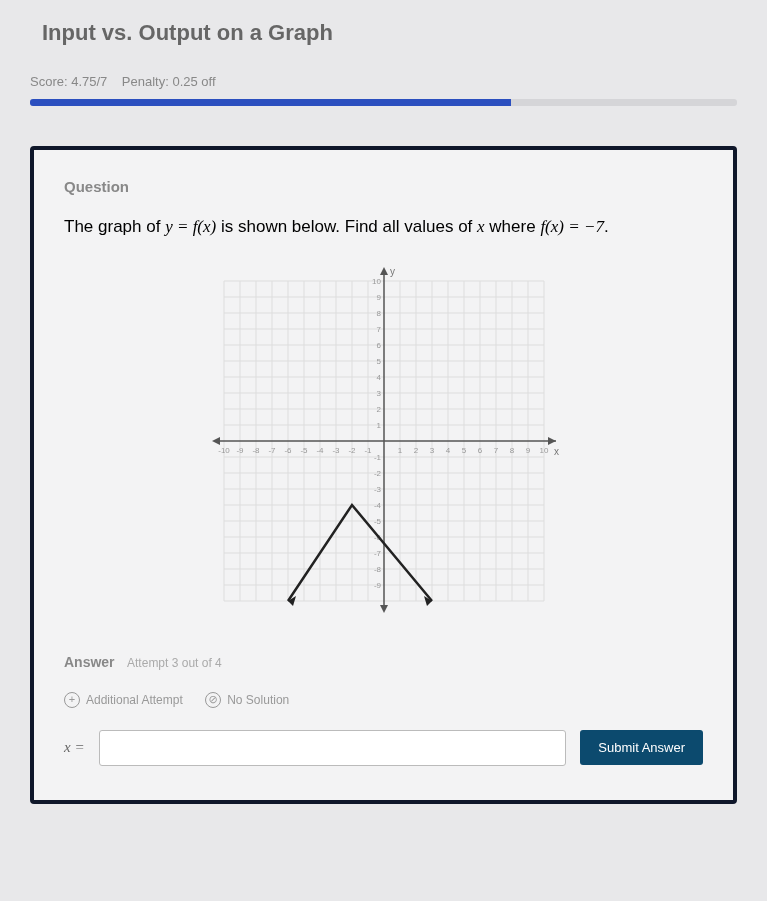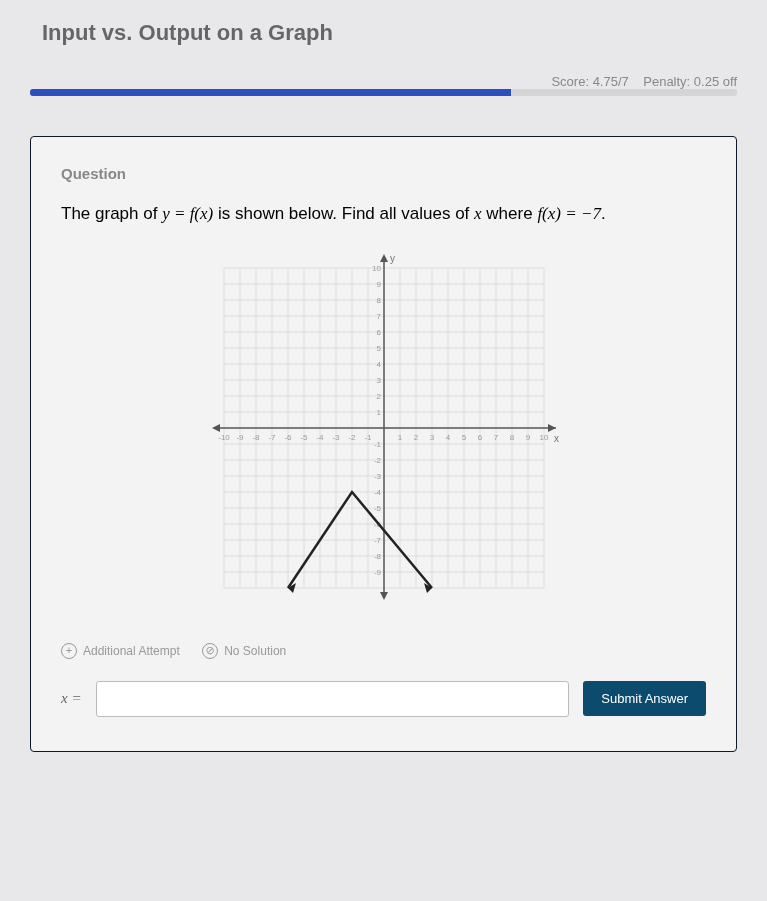--- a/index.html
+++ b/index.html
@@ -13,39 +13,39 @@
   .page-title {
     font-size: 22px;
     font-weight: bold;
     color: #666;
     margin-bottom: 28px;
     margin-left: 12px;
   }
   .meta-row {
     font-size: 13px;
     color: #888;
-    text-align: right;
+    margin-bottom: 10px;
   }
   .meta-row .score-label, .meta-row .penalty-label { color:#888; }
   .progress-bar {
     width: 100%;
     height: 7px;
     background: #d5d5d8;
     border-radius: 3px;
     overflow: hidden;
     margin-bottom: 40px;
   }
   .progress-fill {
     height: 100%;
     background: #2b4fbf;
     width: 68%;
   }
   .card {
     background: #f3f3f4;
-    border: 1px solid #0f172a;
+    border: 4px solid #0f172a;
     border-radius: 4px;
     padding: 28px 30px 34px 30px;
   }
   .q-heading {
     font-size: 15px;
     font-weight: bold;
     color: #888;
     margin-bottom: 22px;
   }
   .q-text {
@@ -246,20 +246,24 @@
 
       <polyline points="84,340 148,244 228,340" fill="none" stroke="#222" stroke-width="2.5"></polyline>
 
       <g fill="#222">
         <polygon points="84,340 92,335 89,345"></polygon>
         <polygon points="228,340 220,335 223,345"></polygon>
       </g>
     </svg>
   </div>
 
+  <div>
+    <span class="a-heading">Answer</span>
+    <span class="a-attempt">Attempt 3 out of 4</span>
+  </div>
 
   <div class="a-row">
     <span class="opt-btn">
       <span class="opt-icon">+</span>
       <span>Additional Attempt</span>
     </span>
     <span class="opt-btn">
       <span class="opt-icon">⊘</span>
       <span>No Solution</span>
     </span>

